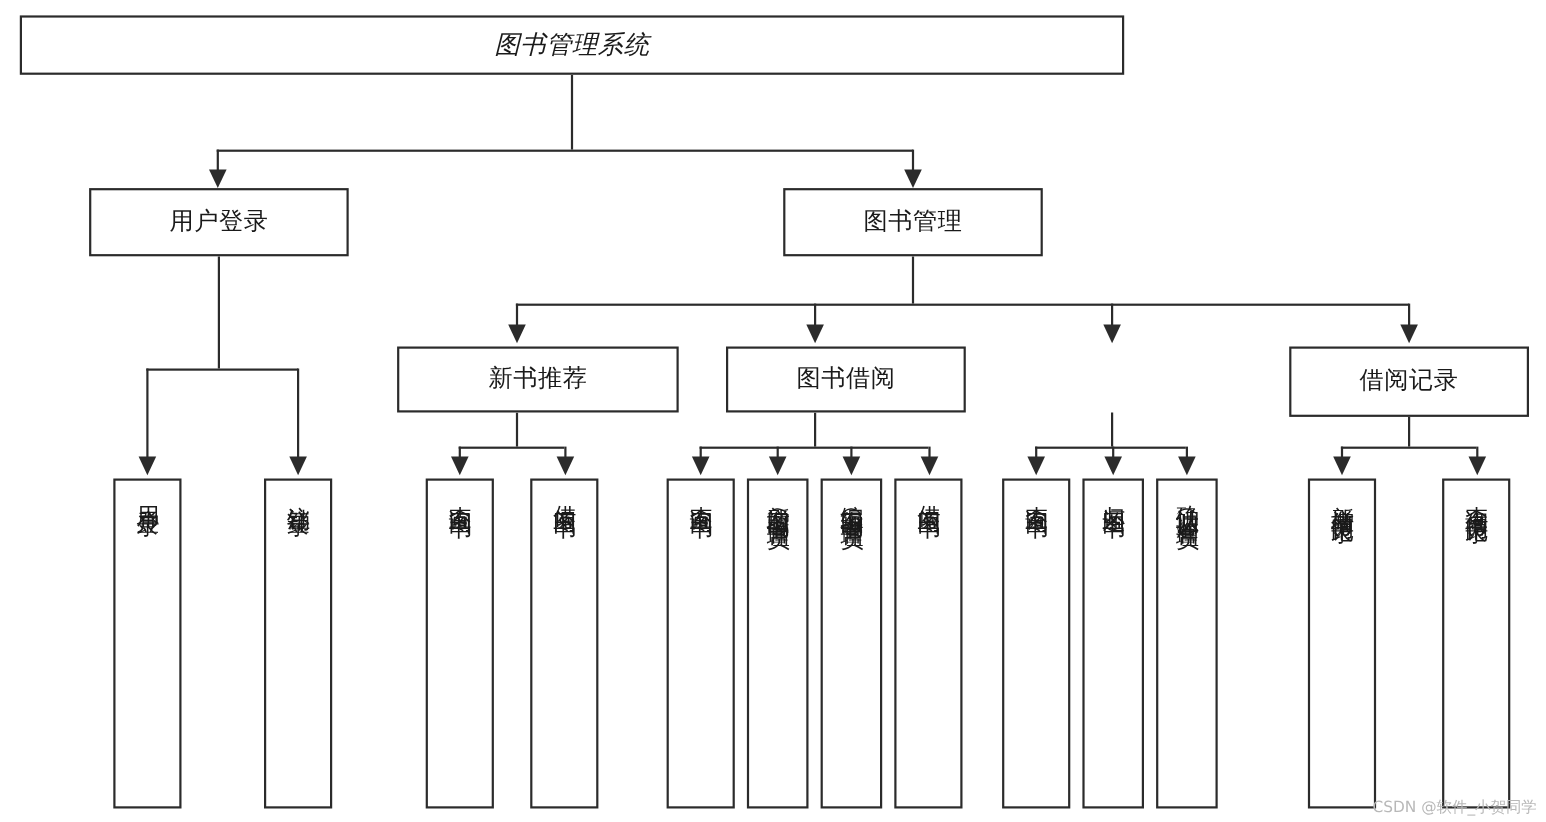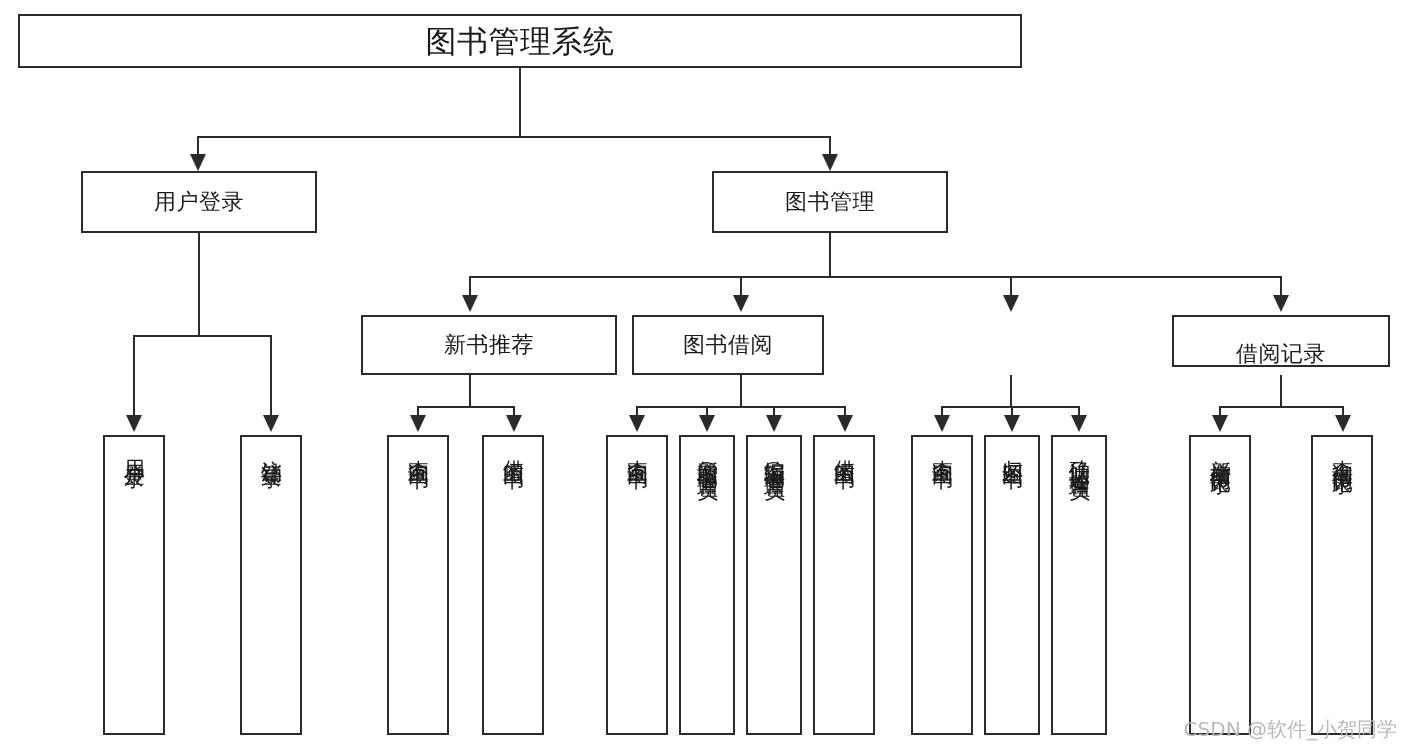--- a/index.html
+++ b/index.html
@@ -33,21 +33,21 @@
     display: block;
     text-align: center;
     line-height: 1.05;
     letter-spacing: 0.5px;
   }
   
   .node.horiz .label {
     writing-mode: horizontal-tb;
     font-size: 22px;
   }
-  .node.root .label { font-size: 31px; }
+  .node.root .label { font-size: 23px; font-style: italic; }
   
   .node.vert {
     align-items: flex-start;
     padding-top: 6px;
   }
   .node.vert .label {
     writing-mode: vertical-rl;
     text-orientation: upright;
     font-size: 21px;
     line-height: 1.0;
@@ -72,21 +72,21 @@
     height: 0;
     border-left: 8px solid transparent;
     border-right: 8px solid transparent;
     border-top: 17px solid #2b2b2b;
   }
   
   #watermark {
     position: absolute;
     right: 8px;
     bottom: 4px;
-    font-size: 20px;
+    font-size: 14px;
     color: #b8b8b8;
     white-space: nowrap;
     user-select: none;
   }
 </style>
 </head>
 <body>
 
 <div id="canvas">
 
@@ -157,24 +157,24 @@
   <div class="node horiz" style="left:81px; top:171px; width:236px; height:62px;">
     <span class="label">用户登录</span>
   </div>
   <div class="node horiz" style="left:712px; top:171px; width:236px; height:62px;">
     <span class="label">图书管理</span>
   </div>
 
   <div class="node horiz" style="left:361px; top:315px; width:256px; height:60px;">
     <span class="label">新书推荐</span>
   </div>
-  <div class="node horiz" style="left:632px; top:315px; width:192px; height:60px;">
+  <div class="node horiz" style="left:660px; top:315px; width:218px; height:60px;">
     <span class="label">图书借阅</span>
   </div>
-  <div class="node horiz" style="left:1172px; top:315px; width:218px; height:52px;align-items:flex-end;">
+  <div class="node horiz" style="left:1172px; top:315px; width:218px; height:64px;">
     <span class="label">借阅记录</span>
   </div>
 
   <div class="node vert" style="left:103px; top:435px; width:62px; height:300px;">
     <span class="label">用户登录</span>
   </div>
   <div class="node vert" style="left:240px; top:435px; width:62px; height:300px;">
     <span class="label">注销登录</span>
   </div>
 

